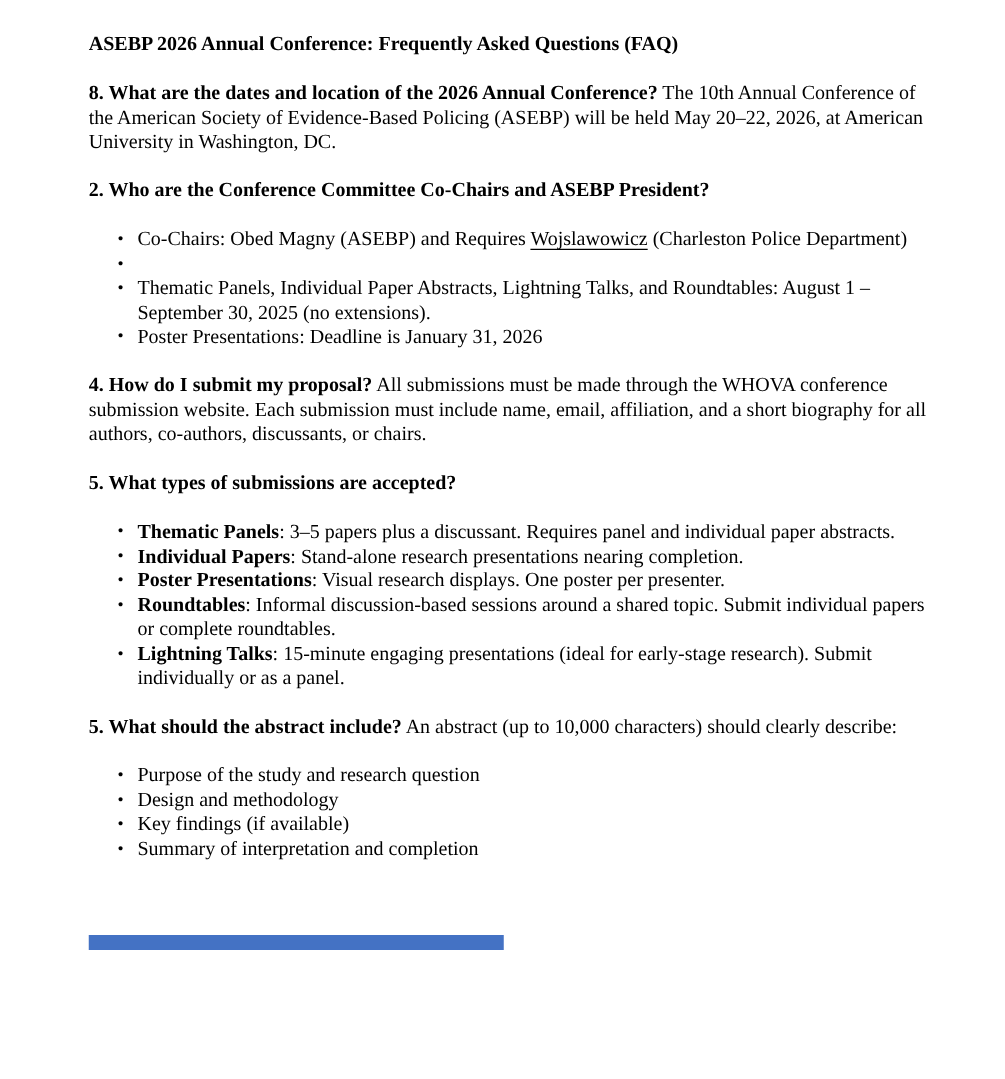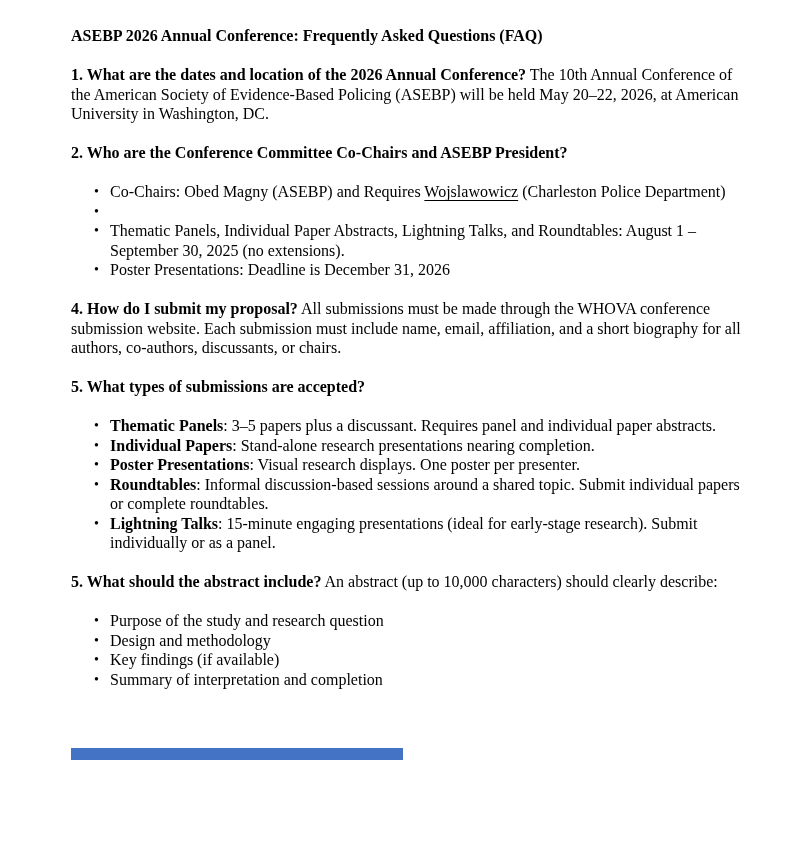--- a/index.html
+++ b/index.html
@@ -61,34 +61,34 @@
     height: 12px;
   }
 </style>
 </head>
 <body>
 
 <div class="page">
 
   <p class="title">ASEBP 2026 Annual Conference: Frequently Asked Questions (FAQ)</p>
 
-  <p><b>1. What are the dates and location of the 2026 Annual Conference?</b>
+  <p><b>8. What are the dates and location of the 2026 Annual Conference?</b>
     <span>The 10th Annual Conference of the American Society of Evidence-Based Policing (ASEBP) will be held May 20–22, 2026, at American University in Washington, DC.</span></p>
 
   <p><b>2. Who are the Conference Committee Co-Chairs and ASEBP President?</b></p>
 
   <ul>
     <li><span class="bullet-glyph">•</span><span>Co-Chairs: Obed Magny (ASEBP) and Requires </span><span class="misspelled">Wojslawowicz</span><span> (Charleston Police Department)</span></li>
     <li><span class="bullet-glyph">•</span></li>
   </ul>
 
 
   <ul>
     <li><span class="bullet-glyph">•</span><span>Thematic Panels, Individual Paper Abstracts, Lightning Talks, and Roundtables: August 1 – September 30, 2025 (no extensions).</span></li>
-    <li><span class="bullet-glyph">•</span><span>Poster Presentations: Deadline is December 31, 2026</span></li>
+    <li><span class="bullet-glyph">•</span><span>Poster Presentations: Deadline is January 31, 2026</span></li>
   </ul>
 
   <p><b>4. How do I submit my proposal?</b>
     <span>All submissions must be made through the WHOVA conference submission website. Each submission must include name, email, affiliation, and a short biography for all authors, co-authors, discussants, or chairs.</span></p>
 
   <p><b>5. What types of submissions are accepted?</b></p>
 
   <ul>
     <li><span class="bullet-glyph">•</span><b>Thematic Panels</b><span>: 3–5 papers plus a discussant. Requires panel and individual paper abstracts.</span></li>
     <li><span class="bullet-glyph">•</span><b>Individual Papers</b><span>: Stand-alone research presentations nearing completion.</span></li>

